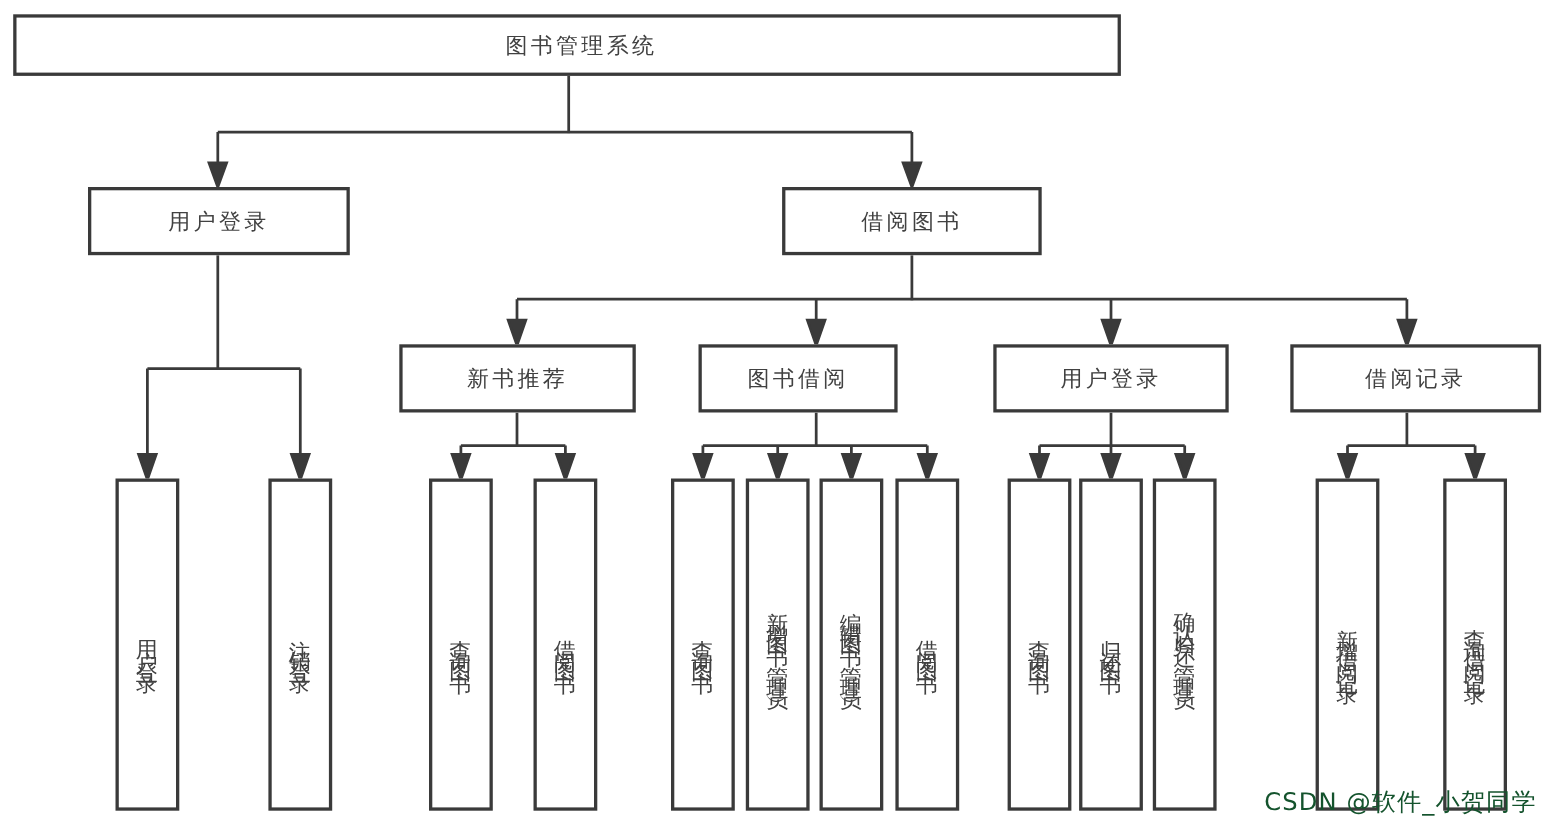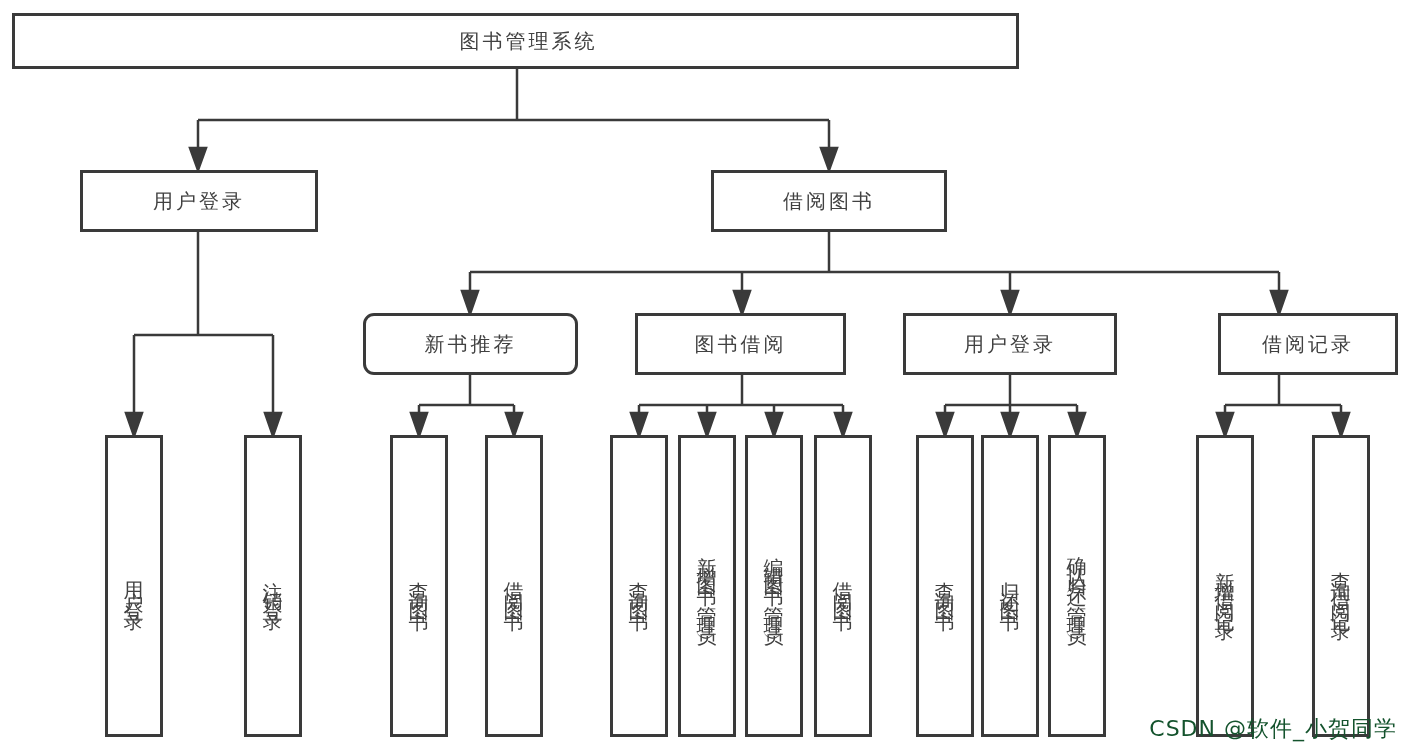--- a/index.html
+++ b/index.html
@@ -41,24 +41,24 @@
     text-orientation:upright;
     font-size:20px;
     letter-spacing:10px;
     line-height:1;
     color:#414141;
   }
   
   .n-root        {left:12px;  top:13px;  width:1007px; height:56px;padding-left:26px;}
   .n-user-login  {left:80px;  top:170px; width:238px;  height:62px;}
   .n-book-mgmt   {left:711px; top:170px; width:236px;  height:62px;}
-  .n-new-book    {left:363px; top:313px; width:215px;  height:62px;border-radius:11px;}
-  .n-book-borrow {left:635px; top:313px; width:211px;  height:62px;}
+  .n-new-book    {left:363px; top:313px; width:215px;  height:62px;}
+  .n-book-borrow {left:635px; top:313px; width:181px;  height:62px;}
   .n-cur-borrow  {left:903px; top:313px; width:214px;  height:62px;}
-  .n-borrow-rec  {left:1173px;top:313px; width:180px;  height:62px;margin-left:45px;}
+  .n-borrow-rec  {left:1173px;top:313px; width:228px;  height:62px;}
   
   .l1a{left:105px;}  .l1b{left:244px;}
   .l2a{left:390px;}  .l2b{left:485px;}
   .l3a{left:610px;}  .l3b{left:678px;} .l3c{left:745px;} .l3d{left:814px;}
   .l4a{left:916px;}  .l4b{left:981px;} .l4c{left:1048px;}
   .l5a{left:1196px;} .l5b{left:1312px;}
   .watermark{
     position:absolute;
     right:8px;bottom:3px;
     font-size:22px;

